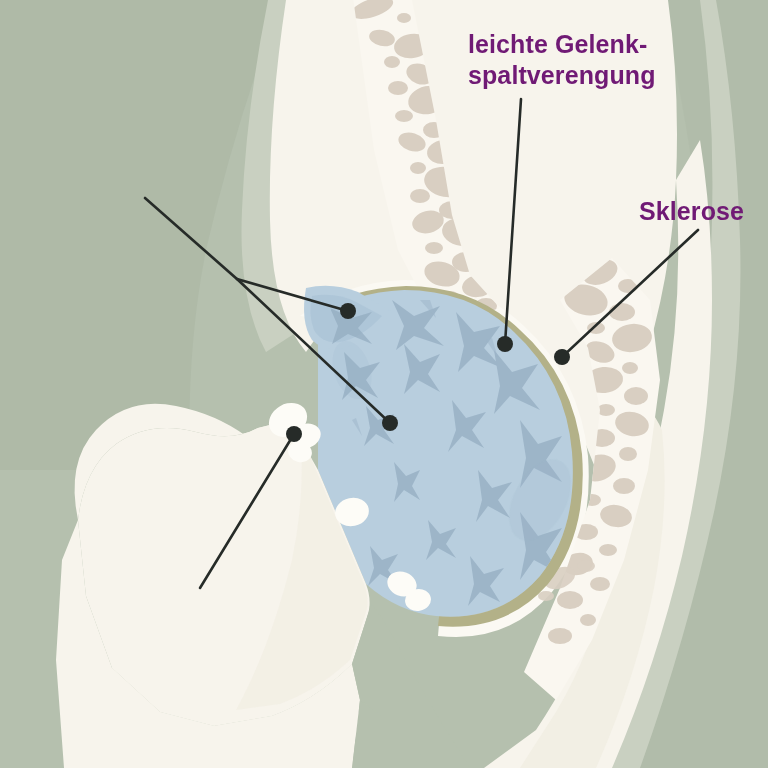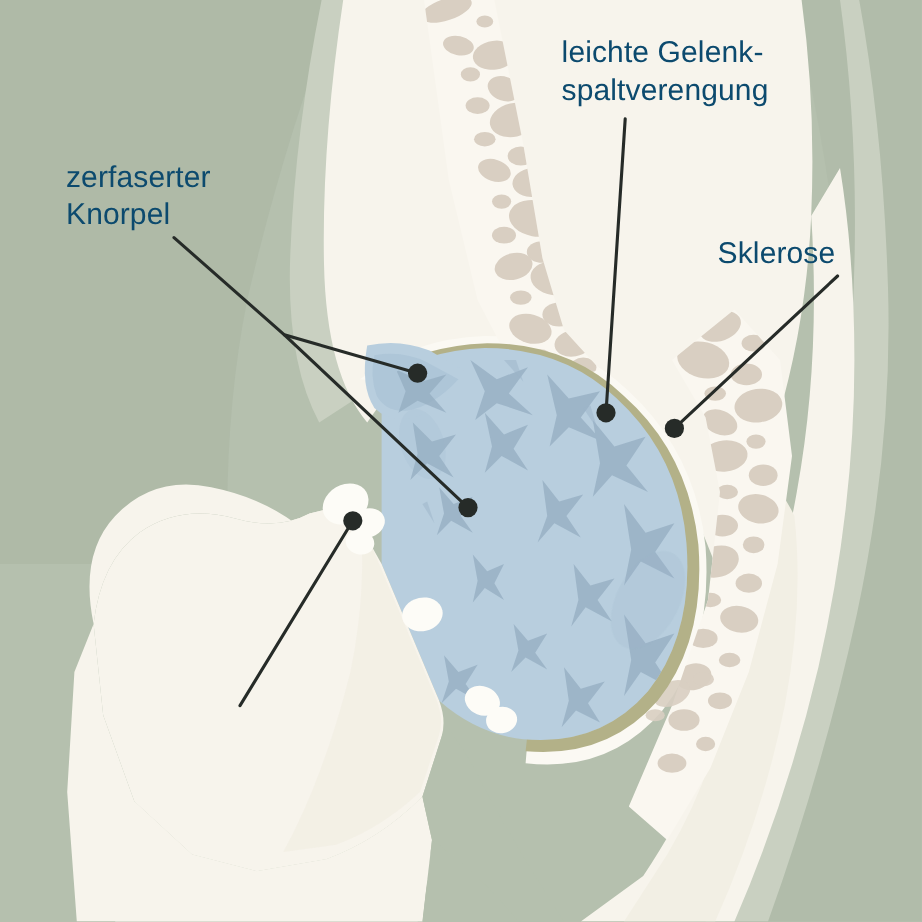--- a/index.html
+++ b/index.html
@@ -1,25 +1,25 @@
 <!DOCTYPE html>
 <html><head>
 <meta charset="utf-8">
 <style>
   html,body{margin:0;padding:0;background:#b5c0ae;}
   body{width:768px;height:768px;overflow:hidden;
        font-family:"Liberation Sans","DejaVu Sans",sans-serif;}
   #stage{position:relative;width:768px;height:768px;overflow:hidden;}
   #art{position:absolute;top:0;left:0;width:768px;height:768px;}
-  .lbl{position:absolute;color:#0c4a6e;font-weight:400;
+  .lbl{position:absolute;color:#701a75;font-weight:700;
        font-size:25px;line-height:1.22;letter-spacing:.1px;
        white-space:pre-line;}
   #lbl-gelenkspalt{left:468px;top:29px;}
   #lbl-knorpel{left:55px;top:133px;}
-  #lbl-sklerose{left:598px;top:196px;}
+  #lbl-sklerose{left:639px;top:196px;}
   #lbl-osteophyten{left:112px;top:608px;}
 </style>
 </head>
 <body>
 
 <div id="stage">
 
   <svg id="art" viewBox="0 0 768 768" xmlns="http://www.w3.org/2000/svg">
     <defs>
       <clipPath id="clipAll">
@@ -267,19 +267,17 @@
       <circle cx="348" cy="311" r="8"></circle>
       <circle cx="390" cy="423" r="8"></circle>
       <circle cx="562" cy="357" r="8"></circle>
       <circle cx="294" cy="434" r="8"></circle>
     </g>
   </svg>
 
   <div class="lbl" id="lbl-gelenkspalt">leichte Gelenk-
 spaltverengung</div>
 
-  <div class="lbl" id="lbl-knorpel">zerfaserter
-Knorpel</div>
 
   <div class="lbl" id="lbl-sklerose">Sklerose</div>
 
 
 </div>
 
 </body></html>

